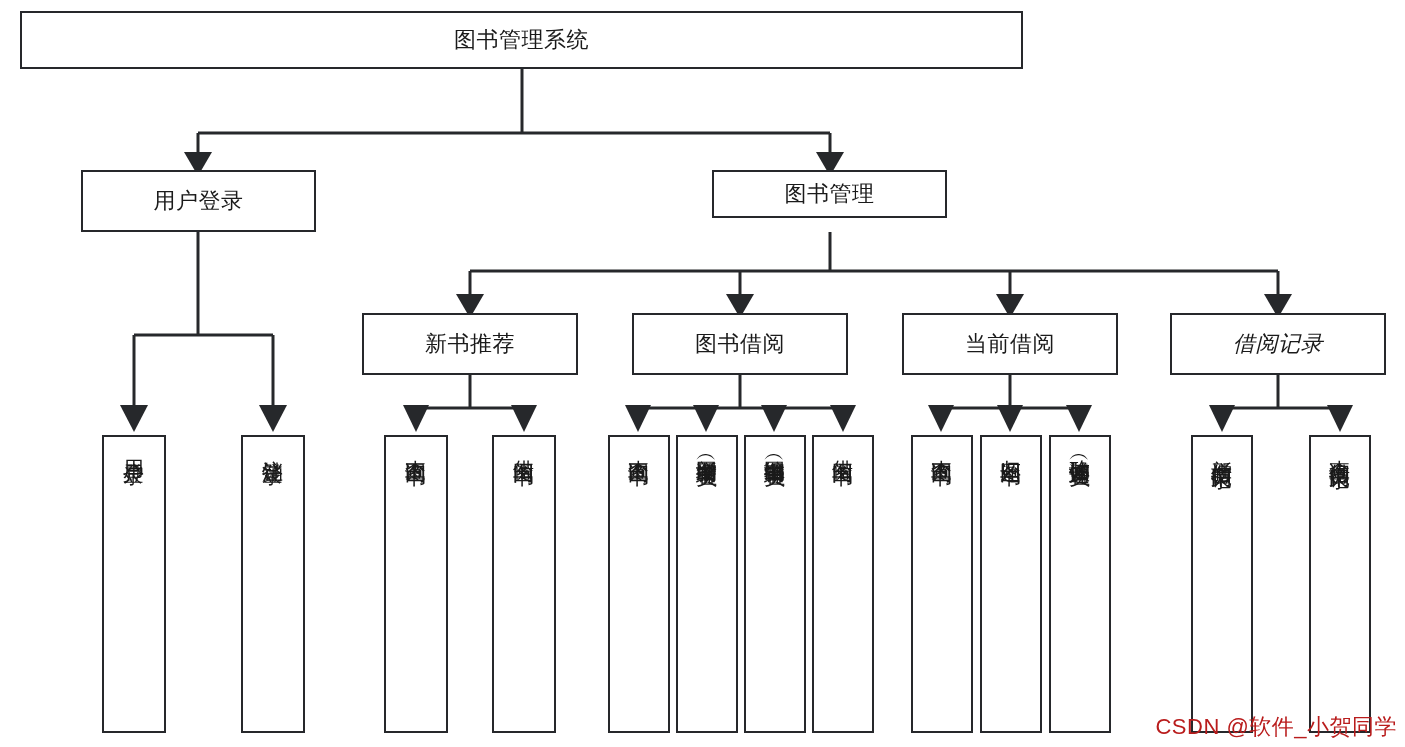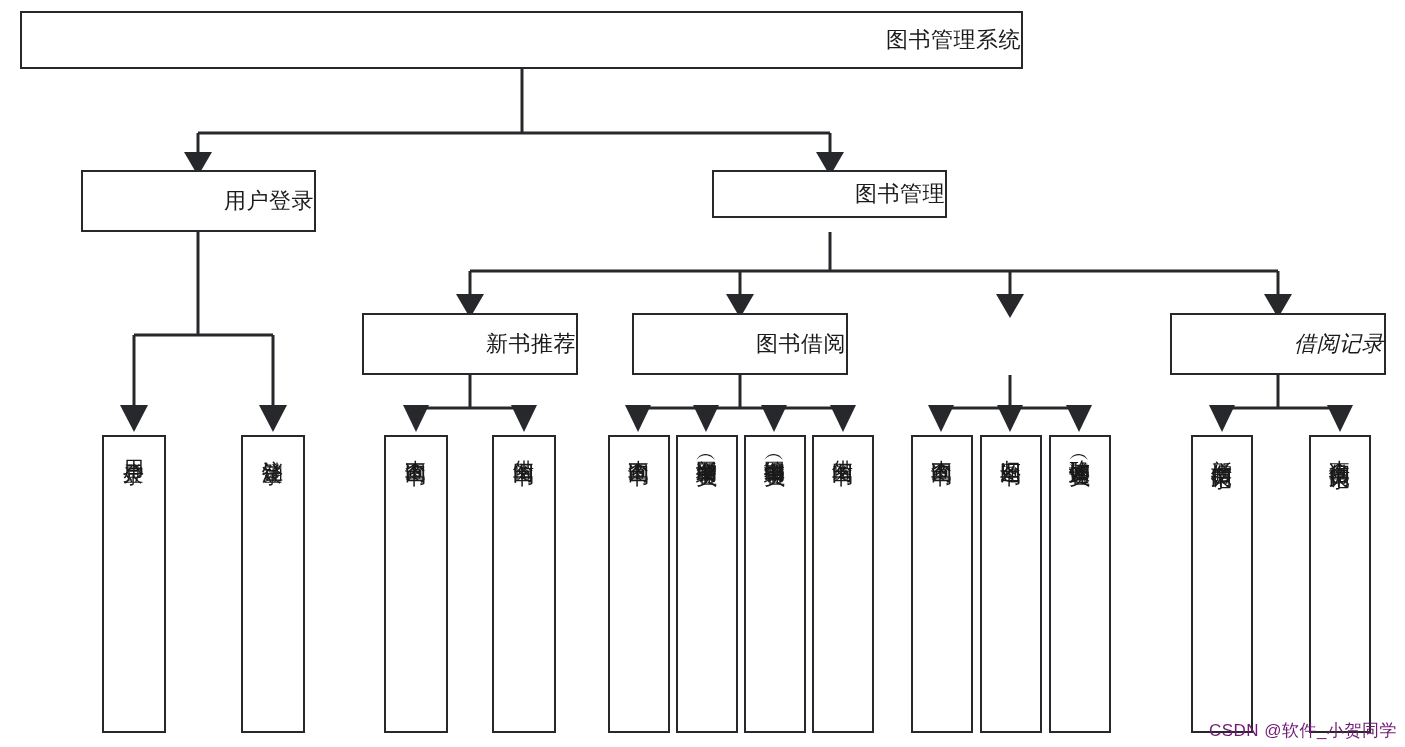--- a/index.html
+++ b/index.html
@@ -26,21 +26,21 @@
     height: 747px;
     pointer-events: none;
   }
   .node {
     position: absolute;
     box-sizing: border-box;
     background: #ffffff;
     border: 2px solid #26282b;
     display: flex;
     align-items: center;
-    justify-content: flex-end;
+    justify-content: center;
     color: #1a1a1a;
     z-index: 2;
   }
   .node .lbl {
     display: block;
     text-align: center;
     line-height: 1.18;
     white-space: pre-line;
   }
   
@@ -63,22 +63,22 @@
     -webkit-text-orientation: upright;
   }
   .node.v.tall .lbl {
     font-size: 21px;
     letter-spacing: 1px;
   }
   #watermark {
     position: absolute;
     right: 8px;
     bottom: 5px;
-    font-size: 17px;
-    color: #701a75;
+    font-size: 22px;
+    color: #b91c1c;
     letter-spacing: 0.5px;
     z-index: 5;
     white-space: nowrap;
     margin-left: 23px;
   }
 </style>
 </head>
 <body>
 
 <div id="canvas">
@@ -171,20 +171,23 @@
   <div class="node h" style="left:712px; top:170px; width:235px; height:48px;">
     <span class="lbl">图书管理</span>
   </div>
 
   <div class="node h" style="left:632px; top:313px; width:216px; height:62px;">
     <span class="lbl">图书借阅</span>
   </div>
   <div class="node h" style="left:362px; top:313px; width:216px; height:62px;">
     <span class="lbl">新书推荐</span>
   </div>
+  <div class="node h" style="left:902px; top:313px; width:216px; height:62px;">
+    <span class="lbl">当前借阅</span>
+  </div>
   <div class="node h" style="left:1170px; top:313px; width:216px; height:62px;font-style:italic;">
     <span class="lbl">借阅记录</span>
   </div>
 
   <div class="node v" style="left:102px; top:435px; width:64px; height:298px;">
     <span class="lbl">用户登录</span>
   </div>
   <div class="node v" style="left:241px; top:435px; width:64px; height:298px;">
     <span class="lbl">注销登录</span>
   </div>

